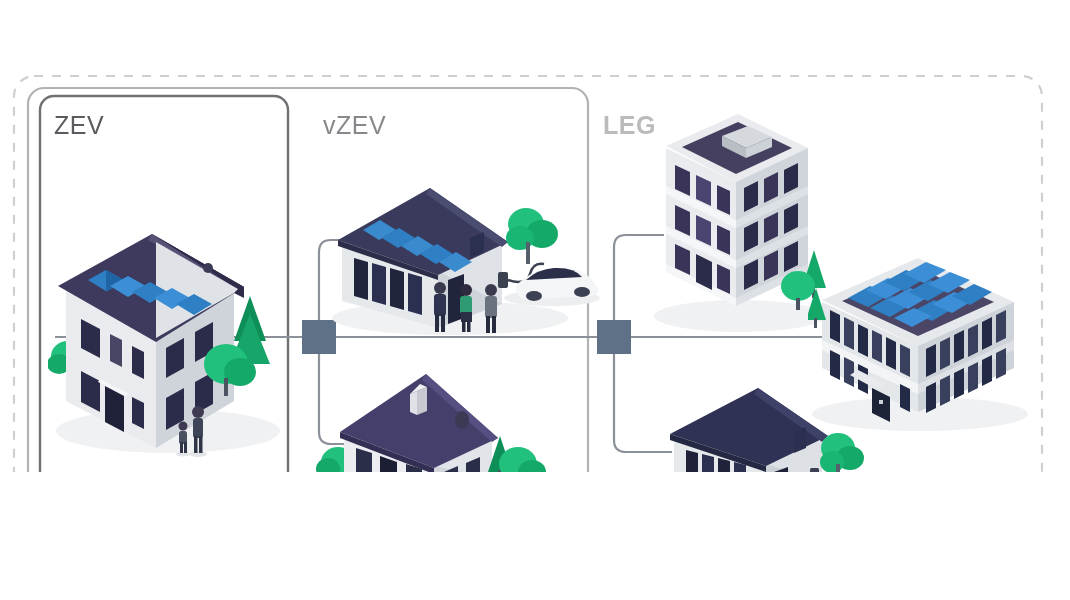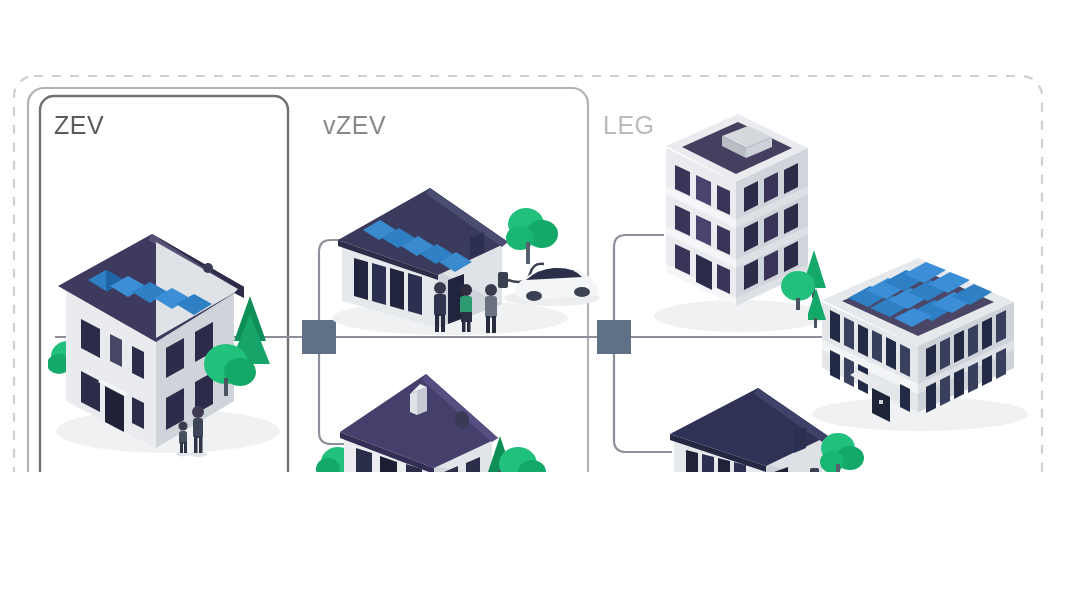--- a/index.html
+++ b/index.html
@@ -1,21 +1,21 @@
 <!DOCTYPE html>
 <html><head>
 <meta charset="utf-8">
 <style>
   html,body{margin:0;padding:0;background:#ffffff;}
   body{font-family:"Liberation Sans", sans-serif;}
   #stage{position:relative;width:1070px;height:472px;background:#ffffff;overflow:hidden;}
   .zone-label{position:absolute;font-size:25px;letter-spacing:.5px;font-weight:400;}
   #lbl-zev{left:54px;top:111px;color:#595b5e;}
   #lbl-vzev{left:323px;top:111px;color:#86888b;}
-  #lbl-leg{left:603px;top:111px;color:#b9bbbd;}
+  #lbl-leg{left:603px;top:111px;color:#b9bbbd;font-weight:bold;}
   svg{display:block;}
   .abs{position:absolute;}
 </style>
 </head>
 <body>
 
 <div id="stage">
 
   <svg class="abs" style="left:0;top:0" width="1070" height="600">
     <rect x="14" y="76" width="1028" height="464" rx="20" ry="20" fill="none" stroke="#cdcfd1" stroke-width="2.2" stroke-dasharray="9 9"></rect>

